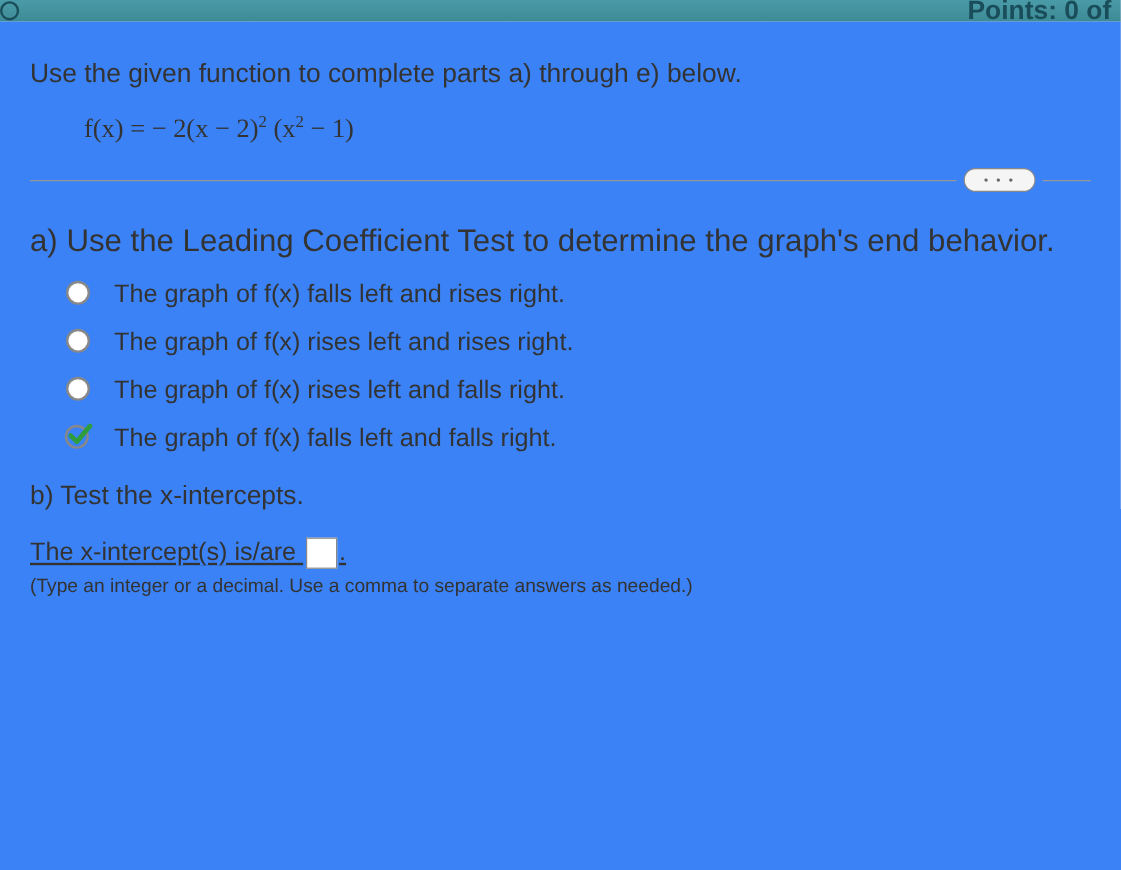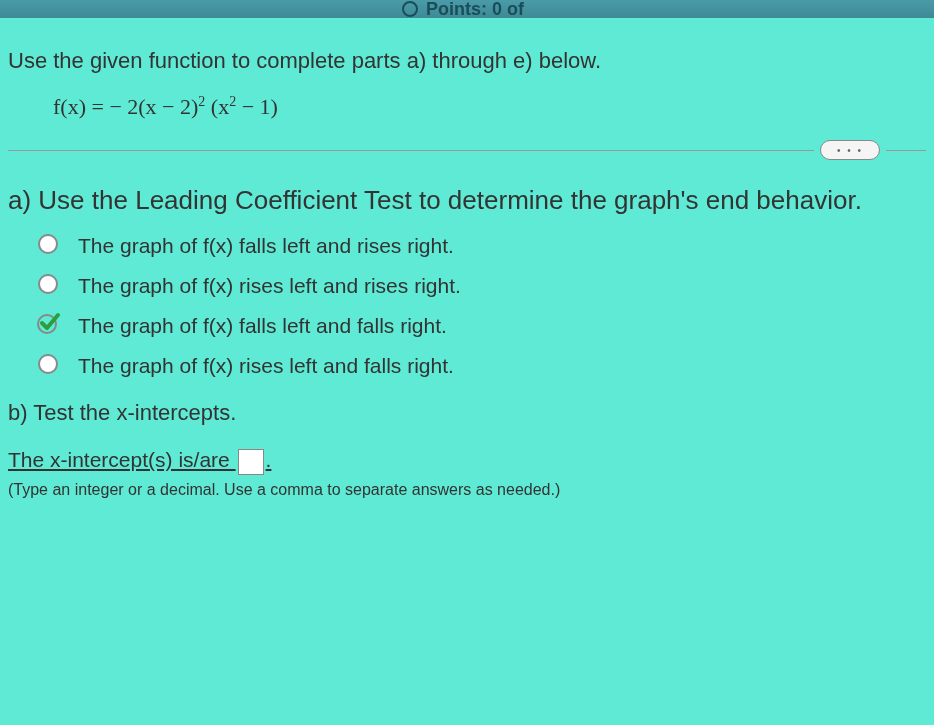--- a/index.html
+++ b/index.html
@@ -11,38 +11,38 @@
       font-family: Arial, Helvetica, sans-serif;
       background: #e8e8e8;
       width: 934px;
       height: 725px;
       overflow: hidden;
     }
     .top-bar {
       height: 18px;
       background: linear-gradient(to bottom, #4a9ba8, #3d8a95);
       display: flex;
-      justify-content: center;
+      justify-content: space-between;
       align-items: center;
       padding-right: 8px;
       color: #1a4d5a;
       font-weight: bold;
-      font-size: 18px;
+      font-size: 22px;
     }
     .top-bar-icon {
       width: 16px;
       height: 16px;
       border: 2px solid #1a4d5a;
       border-radius: 50%;
       margin-right: 8px;
       position: relative;
     }
     .content {
-      background: #5eead4;
-      padding: 30px 8px;
+      background: #3b82f6;
+      padding: 30px 25px;
       min-height: calc(100% - 18px);
     }
     .instruction {
       font-size: 22px;
       color: #333;
       margin-bottom: 20px;
     }
     .formula {
       font-size: 22px;
       color: #333;
@@ -167,34 +167,34 @@
     <span class="radio-circle"></span>
     <span>The graph of f(x) falls left and rises right.</span>
   </div>
 
   <div class="radio-option">
     <span class="radio-circle"></span>
     <span>The graph of f(x) rises left and rises right.</span>
   </div>
 
   <div class="radio-option">
+    <span class="radio-circle"></span>
+    <span>The graph of f(x) rises left and falls right.</span>
+  </div>
+
+  <div class="radio-option">
     <span class="radio-selected">
       <svg width="26" height="26" viewBox="0 0 26 26">
         <circle cx="11" cy="14" r="9" fill="none" stroke="#888" stroke-width="2"></circle>
         <path d="M 6 13 L 11 18 L 22 5" fill="none" stroke="#2d9d3f" stroke-width="4" stroke-linecap="round" stroke-linejoin="round"></path>
       </svg>
     </span>
     <span>The graph of f(x) falls left and falls right.</span>
   </div>
 
-  <div class="radio-option">
-    <span class="radio-circle"></span>
-    <span>The graph of f(x) rises left and falls right.</span>
-  </div>
-
   <div class="part-b">b) Test the x-intercepts.</div>
 
   <div class="answer-line">
     <span>The x-intercept(s) is/are </span><span class="answer-box"></span><span>.</span>
   </div>
 
   <div class="hint-line">(Type an integer or a decimal. Use a comma to separate answers as needed.)</div>
 </div>
 
 </body></html>

